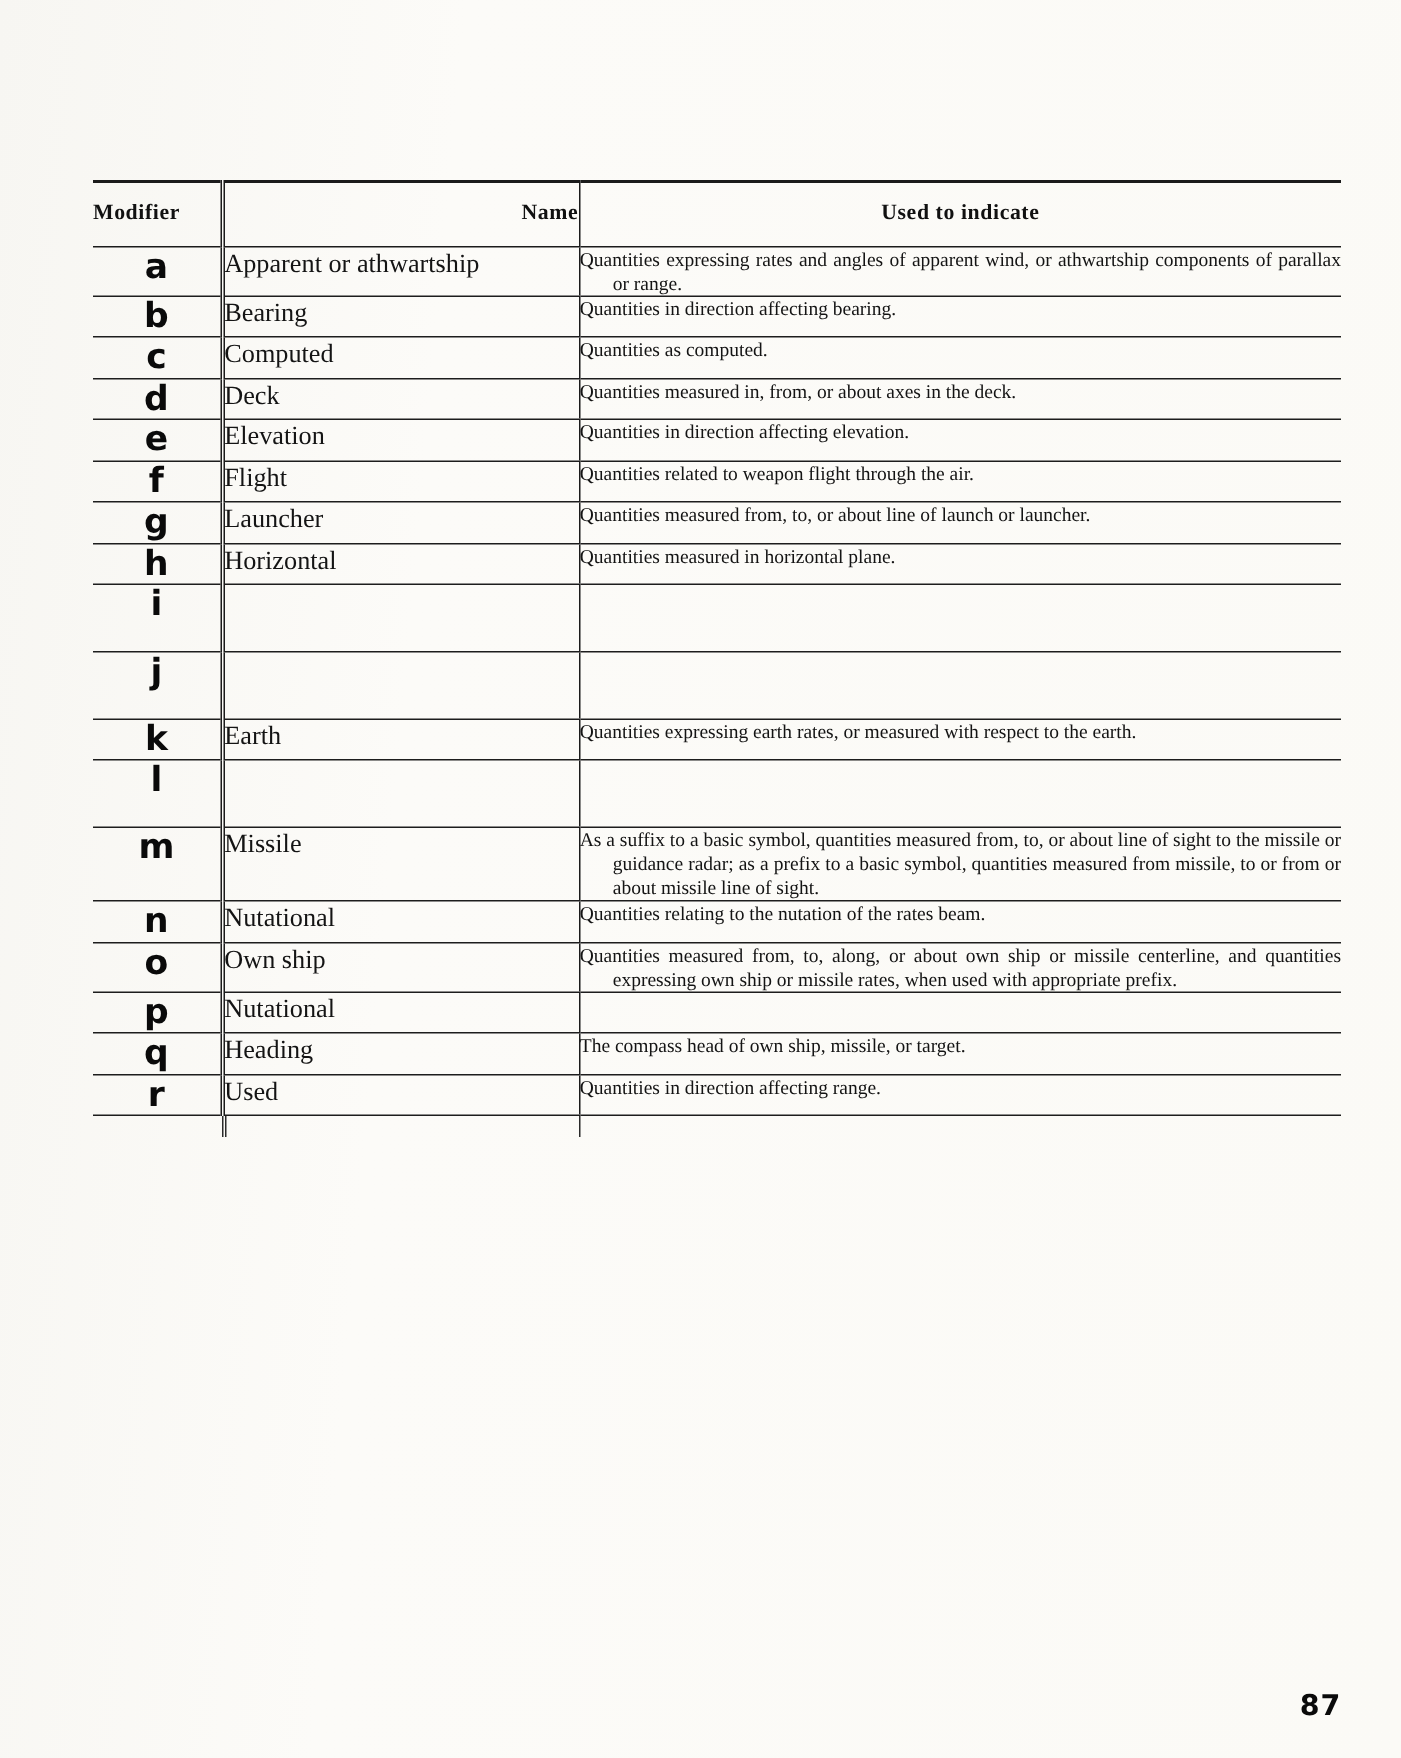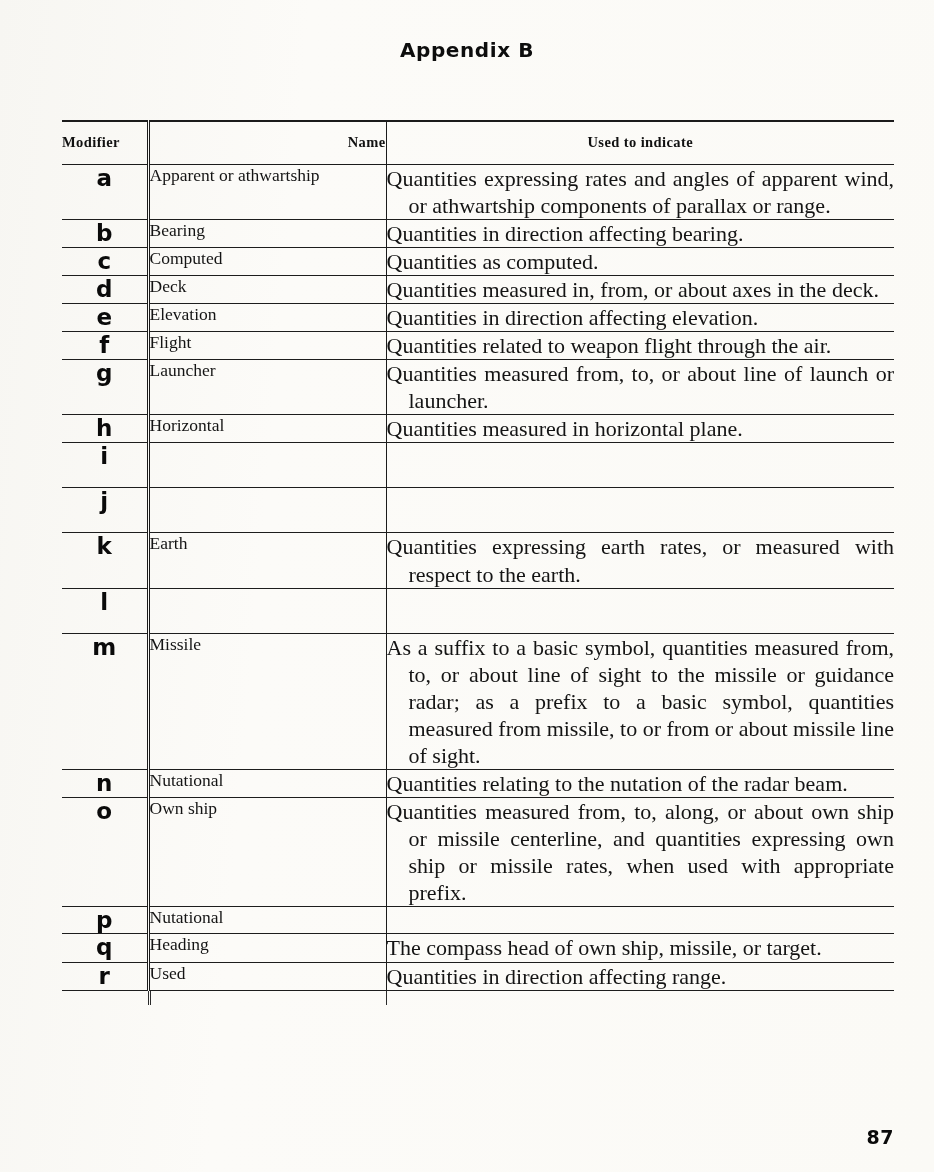--- a/index.html
+++ b/index.html
@@ -98,21 +98,21 @@
     border-left: 3px double #1b1b1b;
     padding: 10px 8px 10px 12px;
     font-size: 17.5px;
     line-height: 1.23;
     color: #141414;
     margin-left: 26px;
   }
   td.cell-desc {
     border-left: 1.2px solid #1b1b1b;
     padding: 10px 10px 10px 12px;
-    font-size: 22px;
+    font-size: 13px;
     line-height: 1.23;
     color: #141414;
     text-align: justify;
     text-justify: inter-word;
   }
 
   
   .hang {
     padding-left: 20px;
     text-indent: -20px;
@@ -148,21 +148,20 @@
     font-size: 19px;
     color: #0a0a0a;
     letter-spacing: 0.5px;
   }
 </style>
 </head>
 <body>
 
 <div class="page">
 
-  <div class="appendix-label">Appendix B</div>
 
 
   <div class="table-wrap">
     <table class="modifiers">
       <colgroup>
         <col class="c-mod">
         <col class="c-name">
         <col class="c-desc">
       </colgroup>
       <thead>
@@ -289,21 +288,21 @@
             <td class="cell-desc">
               <span class="hang">As a suffix to a basic symbol, quantities measured from, to, or about line of sight to the missile or guidance radar; as a prefix to a basic symbol, quantities measured from missile, to or from or about missile line of sight.</span>
             </td>
           </tr>
           <tr>
             <td class="cell-mod">n</td>
             <td class="cell-name">
               <span class="hang">Nutational</span>
             </td>
             <td class="cell-desc">
-              <span class="hang">Quantities relating to the nutation of the radar beam.</span>
+              <span class="hang">Quantities relating to the nutation of the rates beam.</span>
             </td>
           </tr>
           <tr>
             <td class="cell-mod">o</td>
             <td class="cell-name">
               <span class="hang">Own ship</span>
             </td>
             <td class="cell-desc">
               <span class="hang">Quantities measured from, to, along, or about own ship or missile centerline, and quantities expressing own ship or missile rates, when used with appropriate prefix.</span>
             </td>

